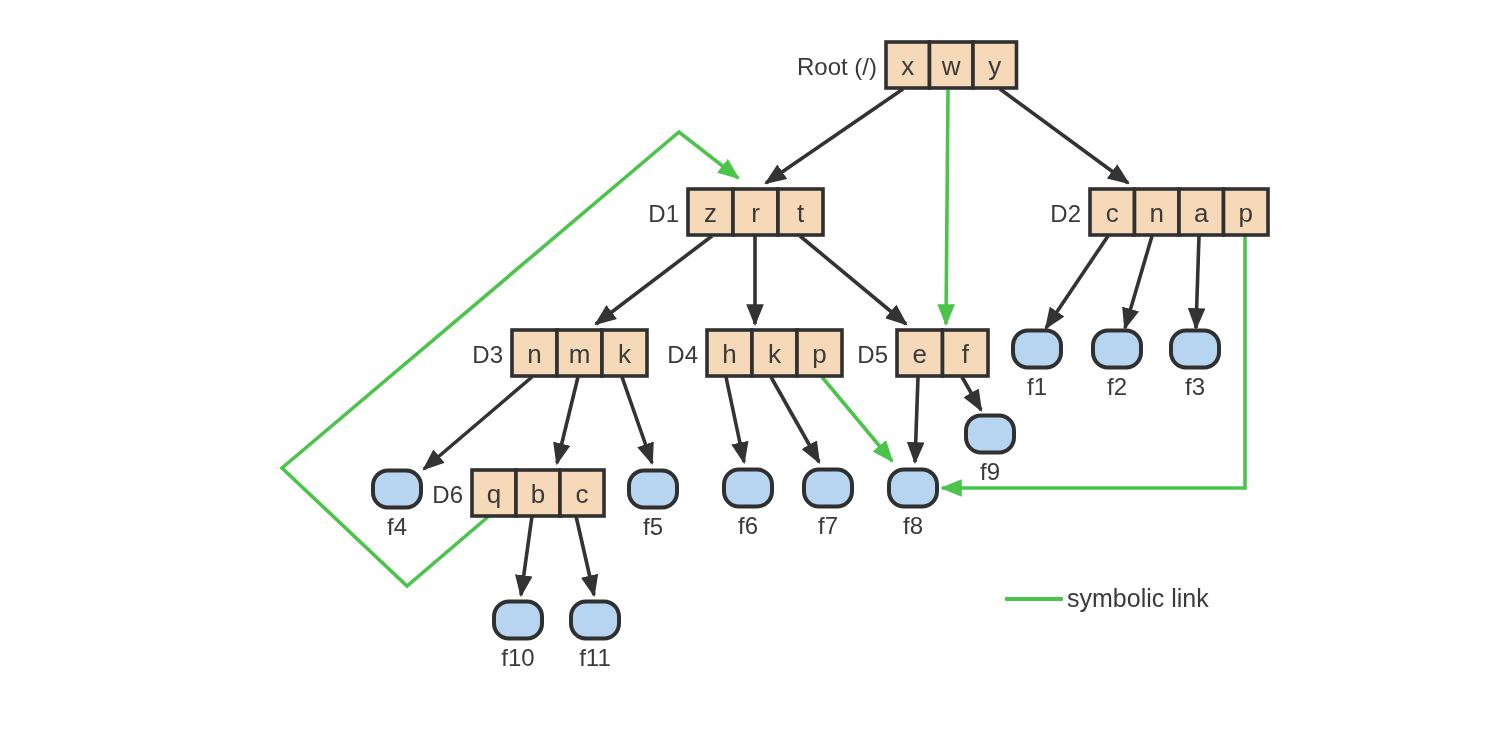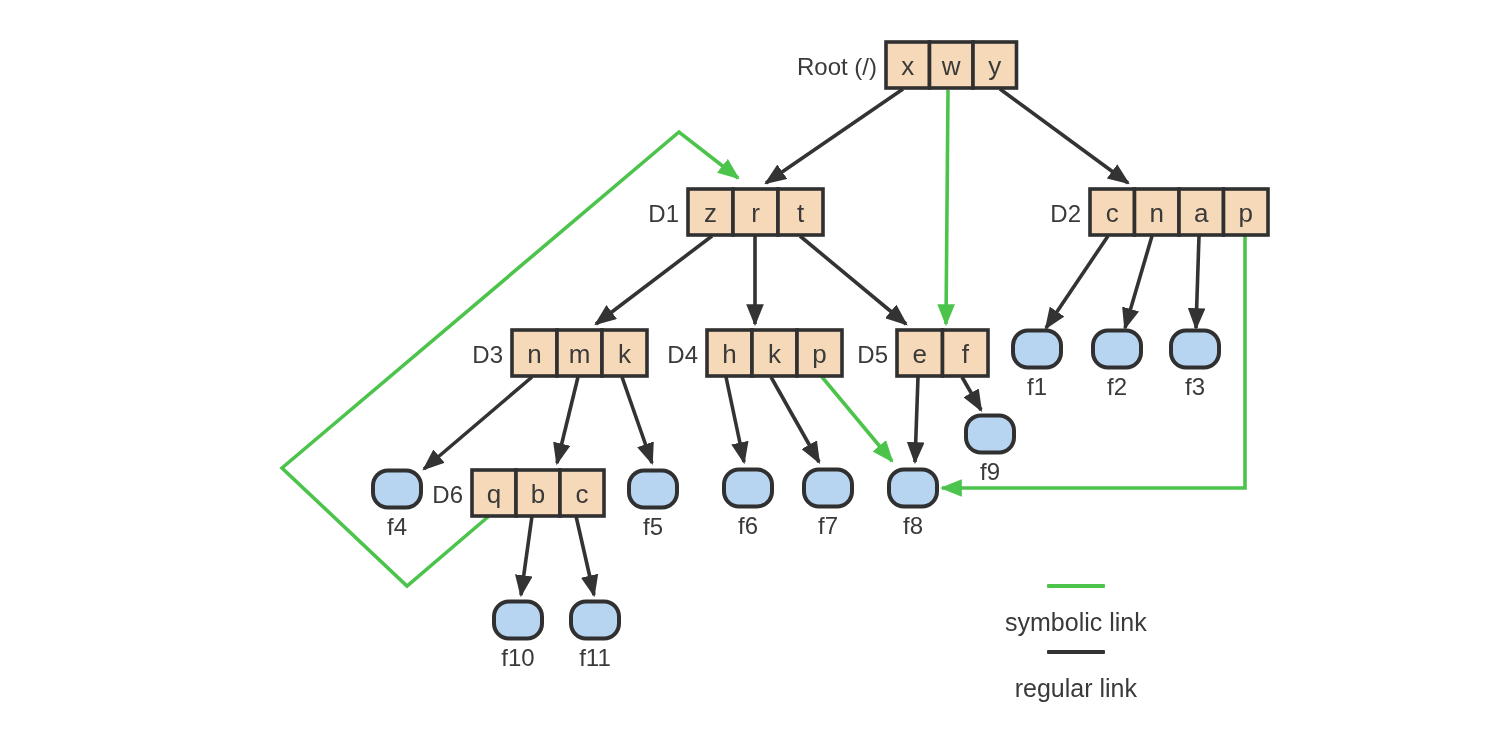--- a/index.html
+++ b/index.html
@@ -39,22 +39,21 @@
     position: absolute;
     left: 1005px;
     top: 584px;
     display: flex;
     flex-direction: column;
     gap: 13px;
   }
   .legend-row {
     display: flex;
     align-items: center;
-    gap: 20px;
-    flex-direction: column;
+    gap: 4px;
   }
   .legend-line {
     width: 58px;
     height: 4px;
     border-radius: 1px;
     flex: 0 0 auto;
   }
   .legend-label {
     font-size: 25px;
     color: #3a3a3a;
@@ -202,18 +201,14 @@
         <rect x="571" y="601.5" width="48" height="37" rx="15" ry="15" fill="#b7d4f1" stroke="#303030" stroke-width="4"></rect>
         <text x="595" y="657" text-anchor="middle" dominant-baseline="central" class="file-label">f11</text>
       </g>
     </svg>
 
   <div class="legend">
     <div class="legend-row">
       <span class="legend-line" style="background: rgb(76, 196, 76);"></span>
       <span class="legend-label">symbolic link</span>
     </div>
-    <div class="legend-row">
-      <span class="legend-line" style="background: rgb(51, 51, 51);"></span>
-      <span class="legend-label">regular link</span>
-    </div>
   </div>
 </div>
 
 </body></html>

